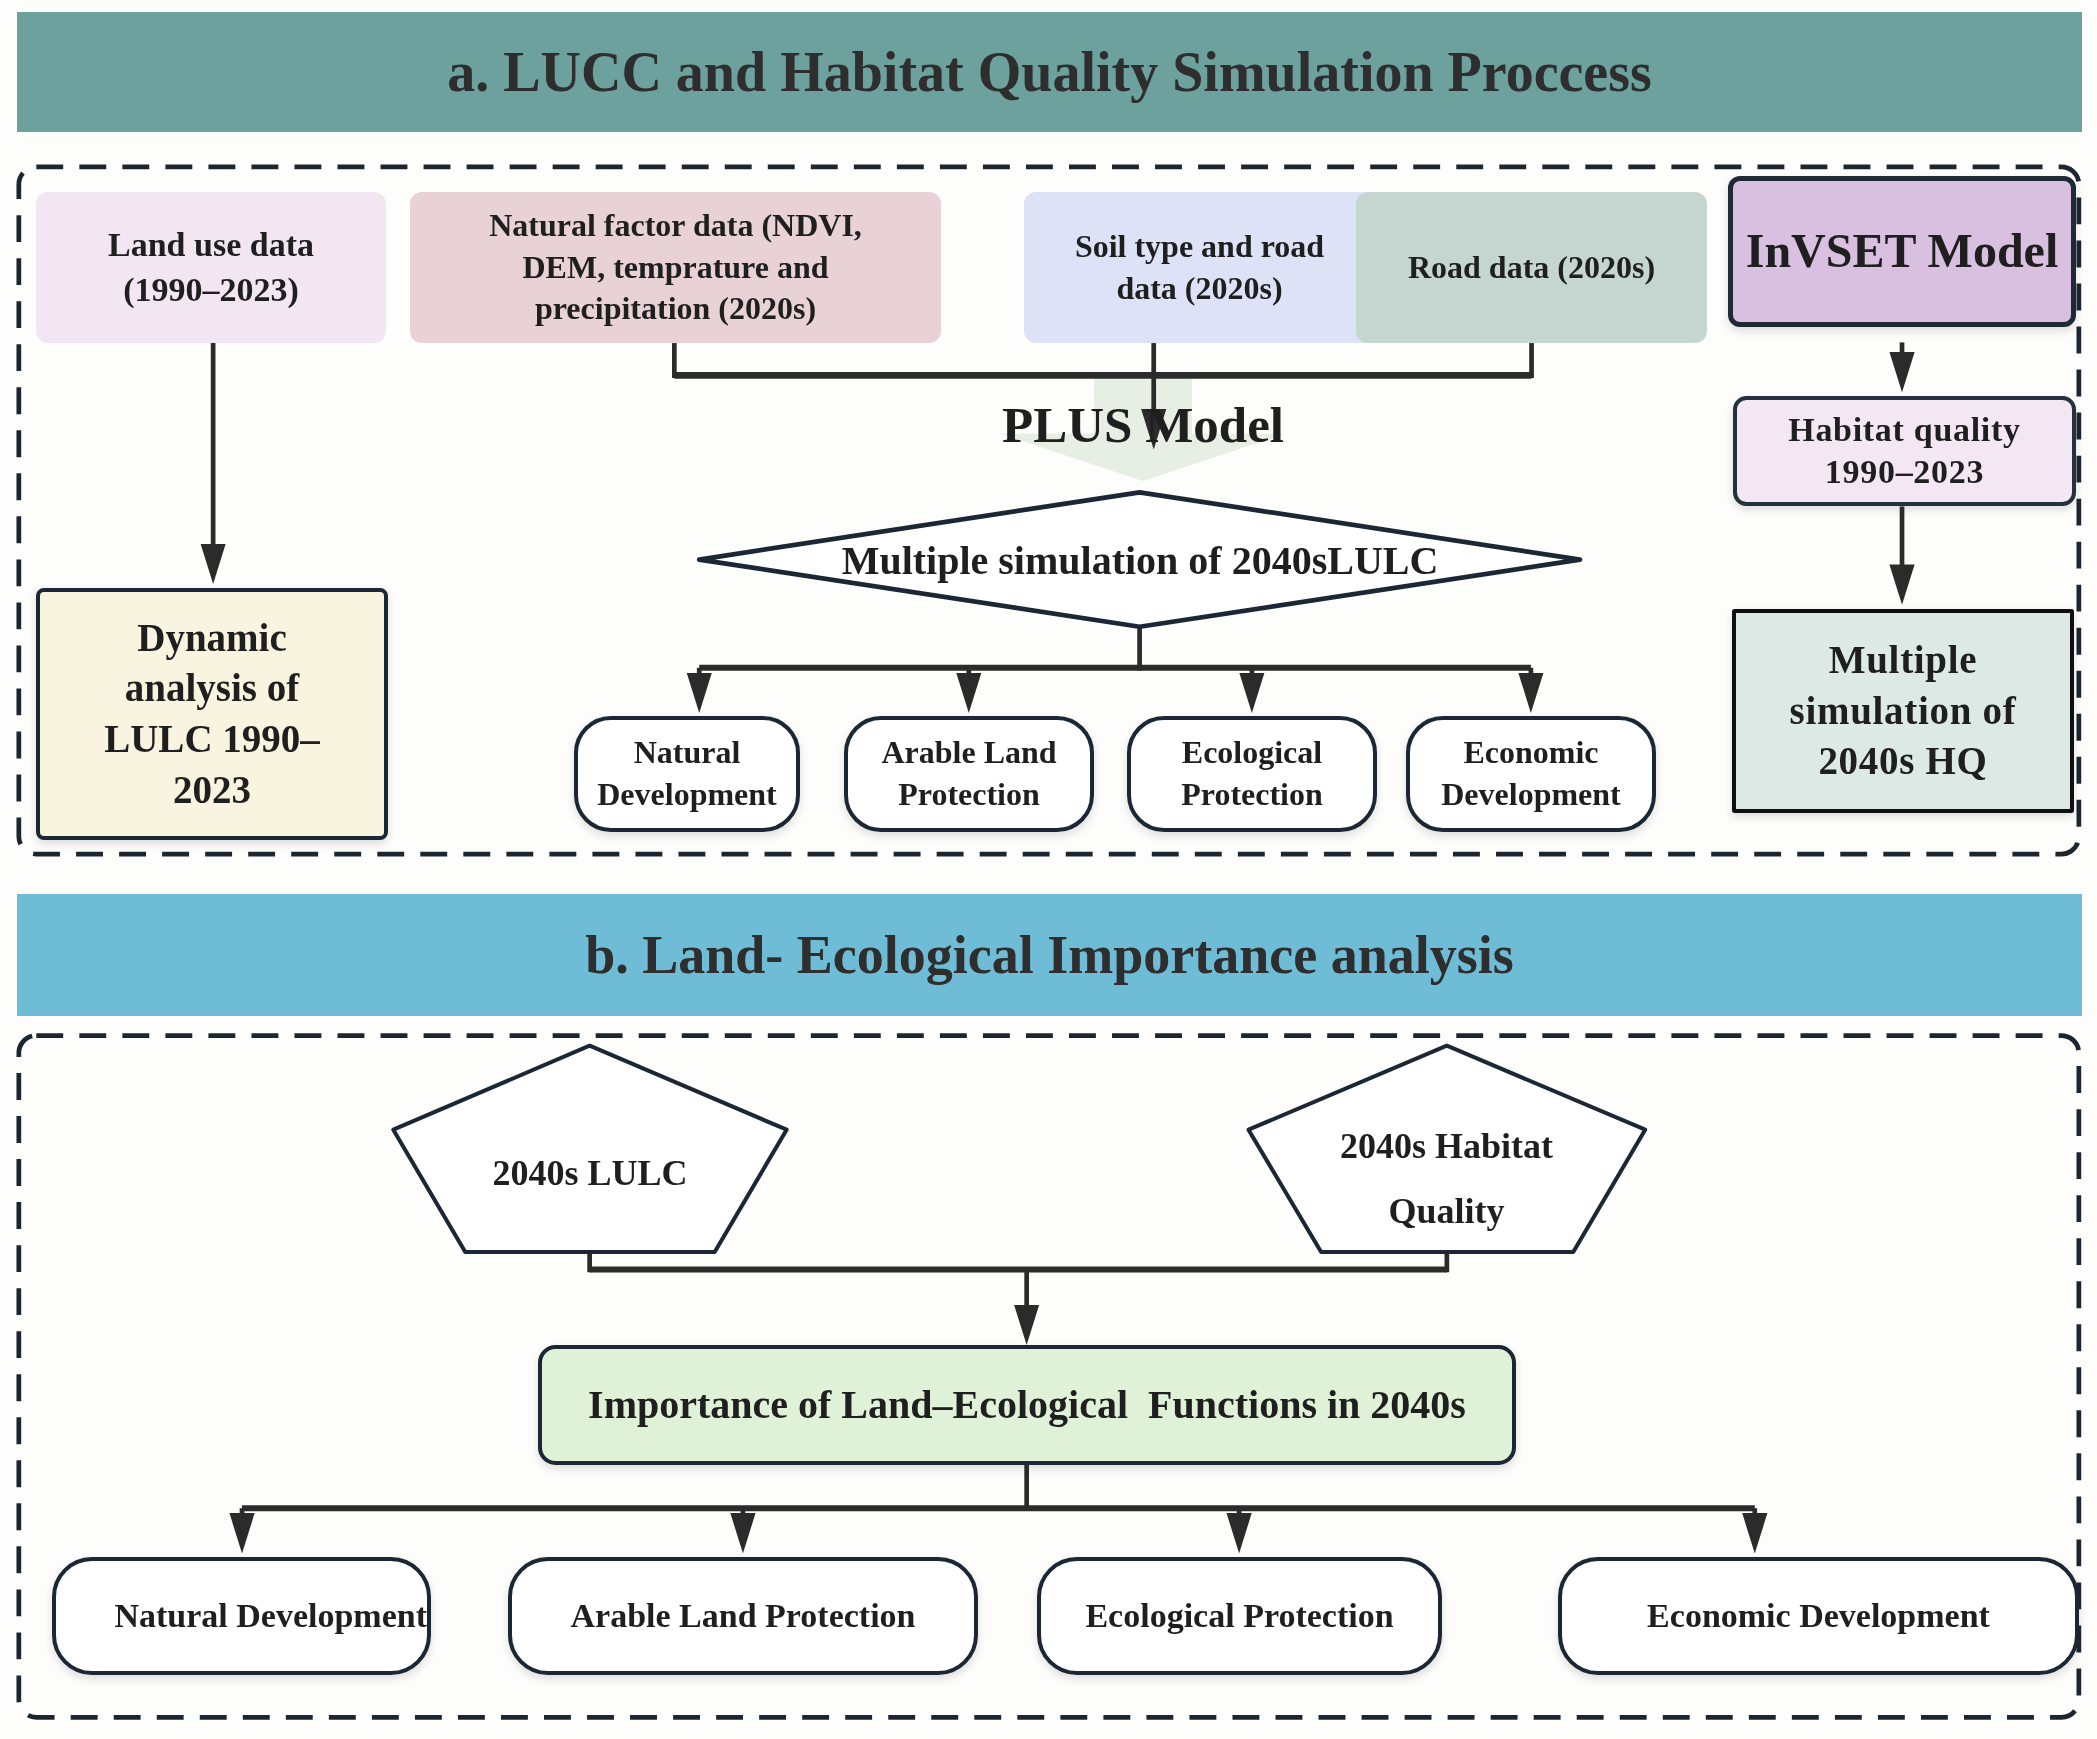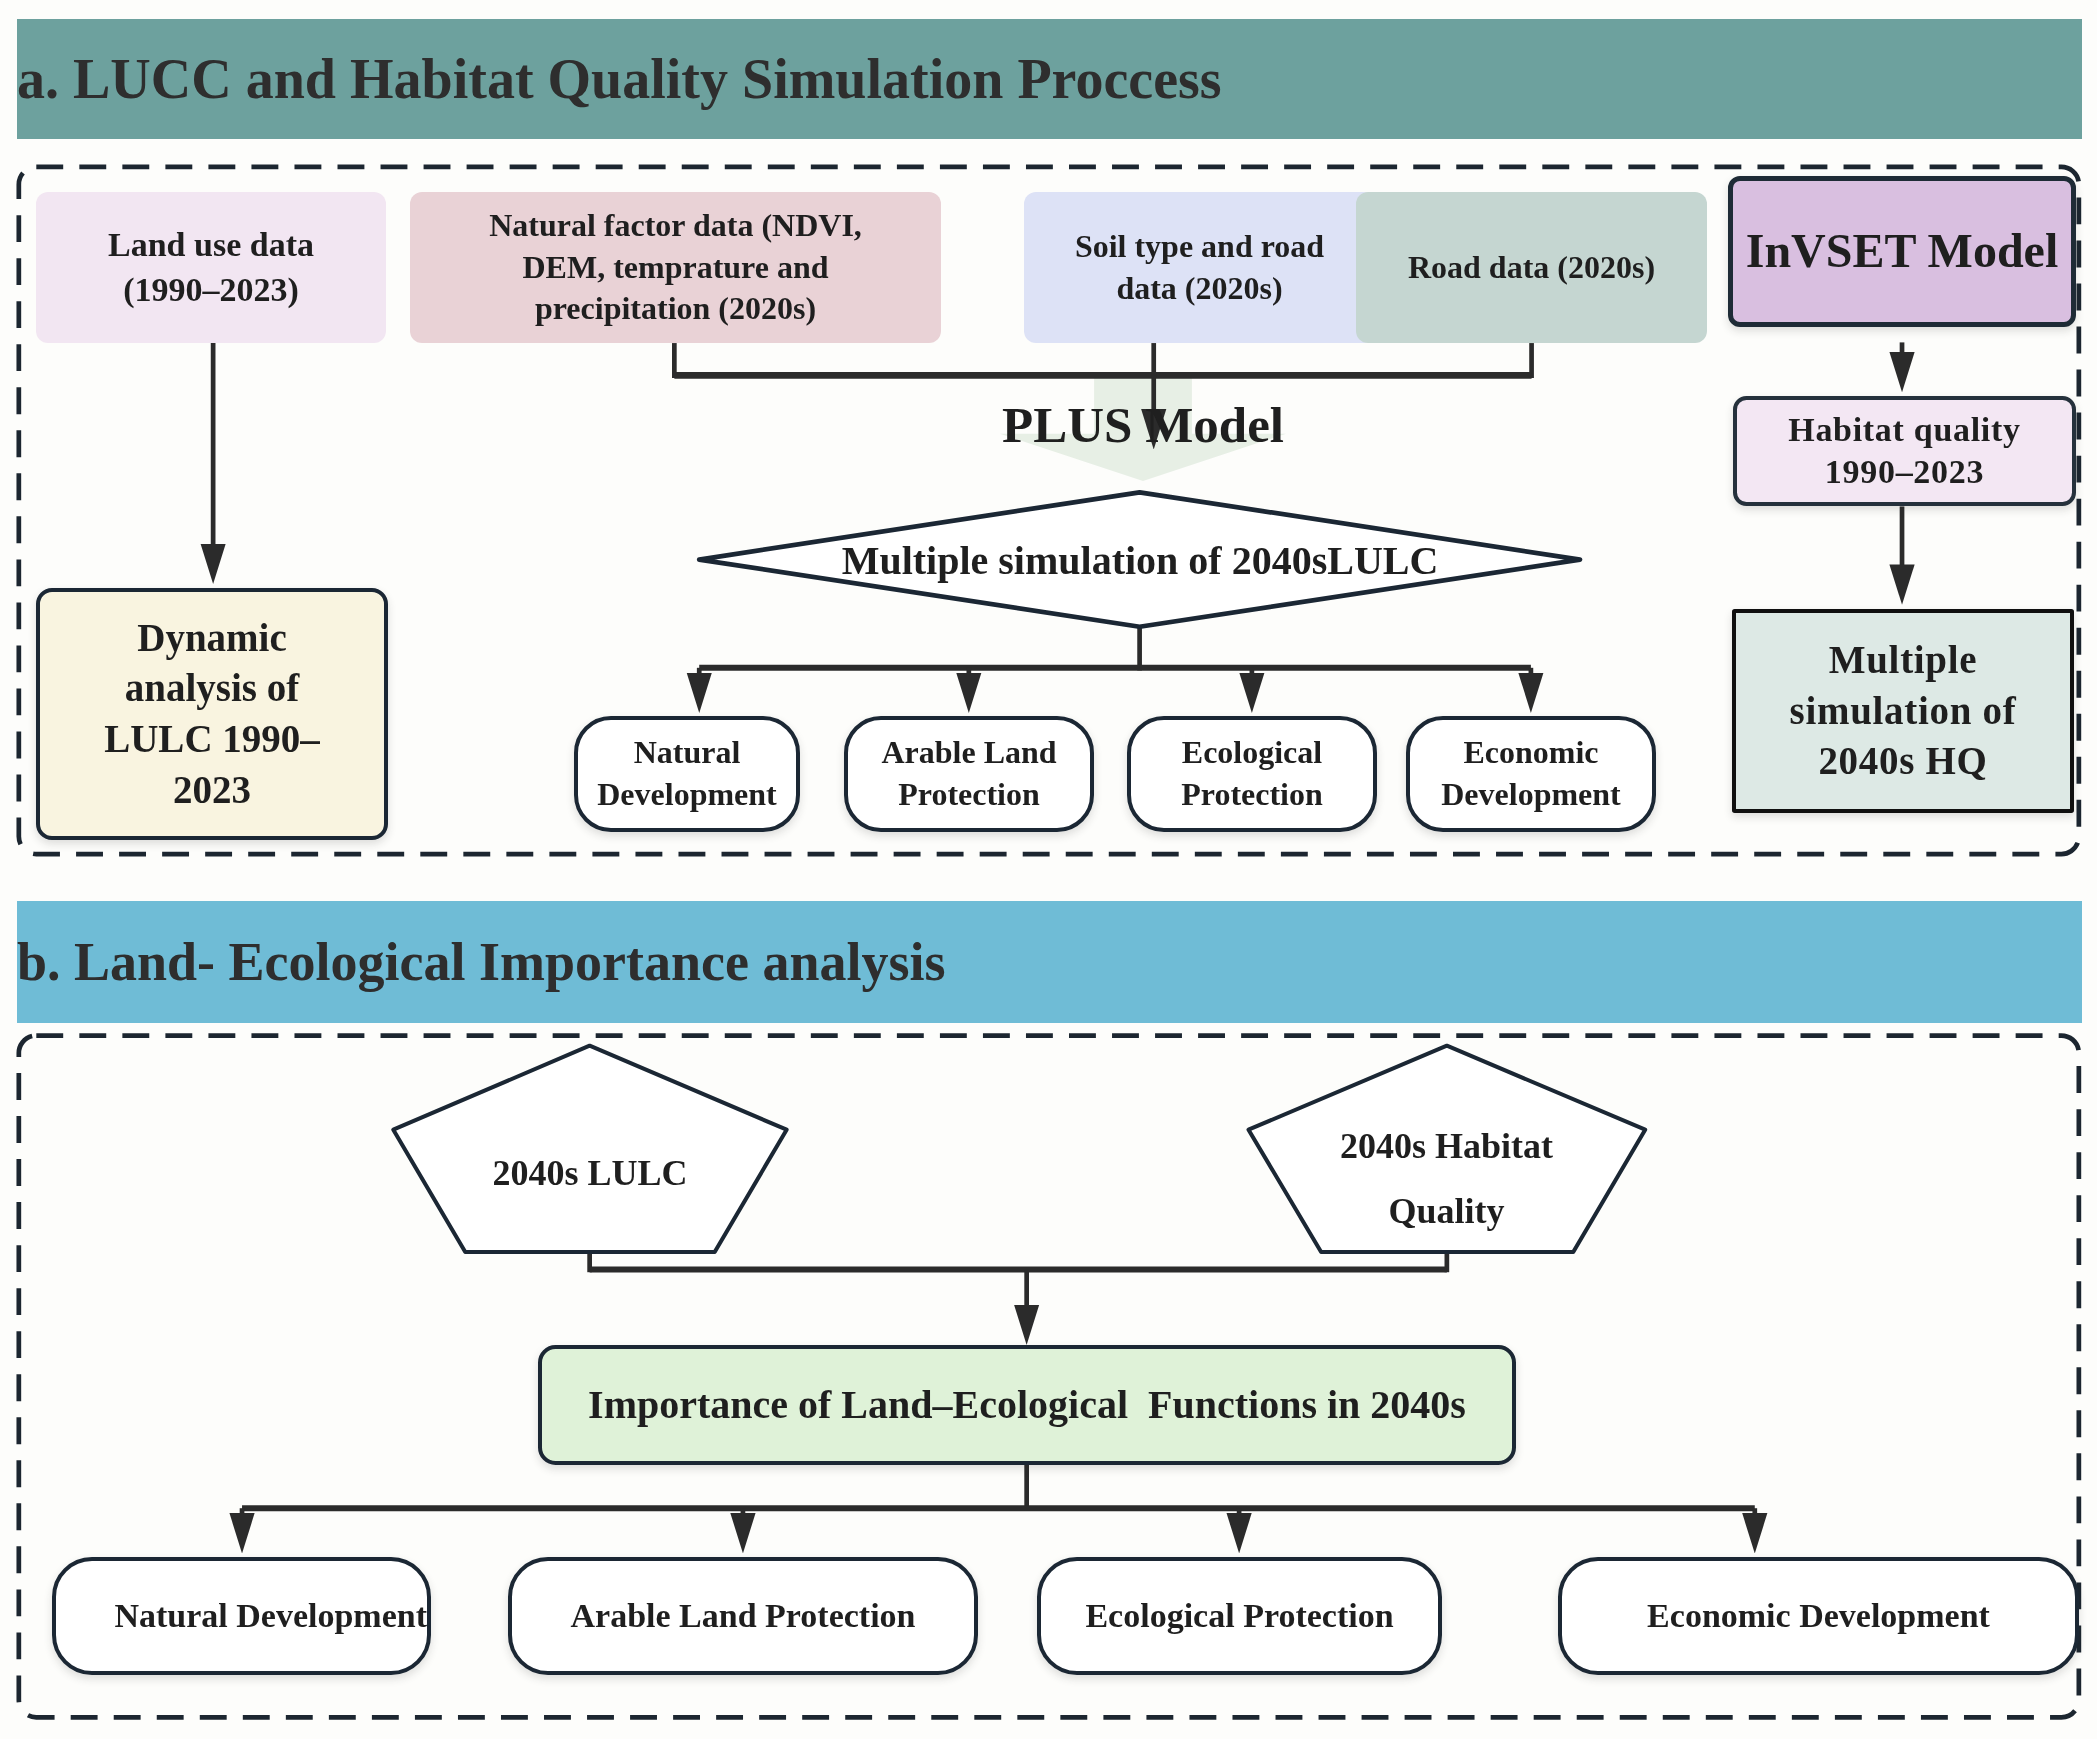--- a/index.html
+++ b/index.html
@@ -1,38 +1,38 @@
 <!DOCTYPE html>
 <html style="font-size:10.8px"><head>
 <meta charset="utf-8">
 <style>
   html,body{margin:0;padding:0;background:#ffffff;}
   .canvas{
     position:relative;width:2097px;height:1739px;background:#fdfdfb;
     font-family:"Liberation Serif","DejaVu Serif",serif;font-weight:bold;color:#1f1f1f;
     overflow:hidden;
   }
-  .banner{position:absolute;display:flex;align-items:center;text-align:center;margin-top:7px;}
+  .banner{position:absolute;display:flex;align-items:center;justify-content:center;text-align:center;}
   .banner-a{left:17px;top:12px;width:2065px;height:120px;background:#6da19e;font-size:56px;color:#2e2e2e;}
   .banner-b{left:17px;top:894px;width:2065px;height:122px;background:#6fbcd6;font-size:54px;color:#2e2e2e;}
   .overlay{position:absolute;left:0;top:0;}
   .dashed{fill:none;stroke:#1c2630;stroke-width:7;stroke-dasharray:40 24;}
   .cline{stroke:#2b2b2b;stroke-width:7;}
   .cthick{stroke:#2b2b2b;stroke-width:10;}
   .cmid{stroke:#2b2b2b;stroke-width:9;}
   .shape{fill:#ffffff;stroke:#1b2734;stroke-linejoin:round;}
   .box{position:absolute;box-sizing:border-box;display:flex;flex-direction:column;align-items:center;
        justify-content:center;text-align:center;line-height:1.3;}
   .soft{box-shadow:0 4px 8px rgba(40,40,40,0.15);}
   .b-land{left:36px;top:192px;width:350px;height:151px;background:#f2e6f2;border-radius:12px;font-size:34px;}
   .b-nat{left:410px;top:192px;width:531px;height:151px;background:#e9d2d6;border-radius:12px;font-size:32px;}
   .b-soil{left:1024px;top:192px;width:351px;height:151px;background:#dde2f6;border-radius:12px;font-size:32px;}
   .b-road{left:1356px;top:192px;width:351px;height:151px;background:#c5d6d1;border-radius:12px;font-size:32px;}
   .b-invset{left:1728px;top:176px;width:348px;height:151px;background:#d9bfe0;border:5.4px solid #1e2b36;border-radius:12px;font-size:48px;}
-  .b-dynamic{left:36px;top:588px;width:352px;height:252px;background:#f9f4e0;border:4.7px solid #1b2734;border-radius:16px;font-size:39px;}
+  .b-dynamic{left:36px;top:588px;width:352px;height:252px;background:#f9f4e0;border:4.7px solid #1b2734;border-radius:8px;font-size:39px;}
   .plus-arrow{position:absolute;left:1000px;top:375px;width:286px;height:106px;background:#e7efe5;
       clip-path:polygon(32.9% 0,67.1% 0,67.1% 55.4%,100% 55.4%,50% 100%,0 55.4%,32.9% 55.4%);}
   .plus-label{left:995px;top:401px;width:296px;height:48px;font-size:51px;background:transparent;}
   .diamond-label{left:804px;top:542px;width:672px;height:38px;font-size:40px;background:transparent;}
   .scen-a{top:716px;height:116px;background:#ffffff;border:4px solid #1b2734;border-radius:37px;font-size:32px;}
   .b-hq{left:1733px;top:396px;width:343px;height:110px;background:#f3e7f3;border:4.7px solid #25313c;border-radius:13.4px;font-size:34px;letter-spacing:0.7px;line-height:1.25;}
   .b-msim{left:1732px;top:609px;width:342px;height:204px;background:#dde9e5;border:4.7px solid #101010;border-radius:2.7px;font-size:39px;letter-spacing:0.7px;}
   .p1-label{left:422px;top:1151px;width:336px;height:44px;font-size:36px;background:transparent;}
   .p2-label{left:1245px;top:1122px;width:403px;height:114px;font-size:36px;line-height:1.8;background:transparent;}
   .b-importance{left:538px;top:1345px;width:978px;height:120px;background:#dff2d8;border:4.7px solid #1b2734;border-radius:17.5px;font-size:40px;white-space:pre;}

